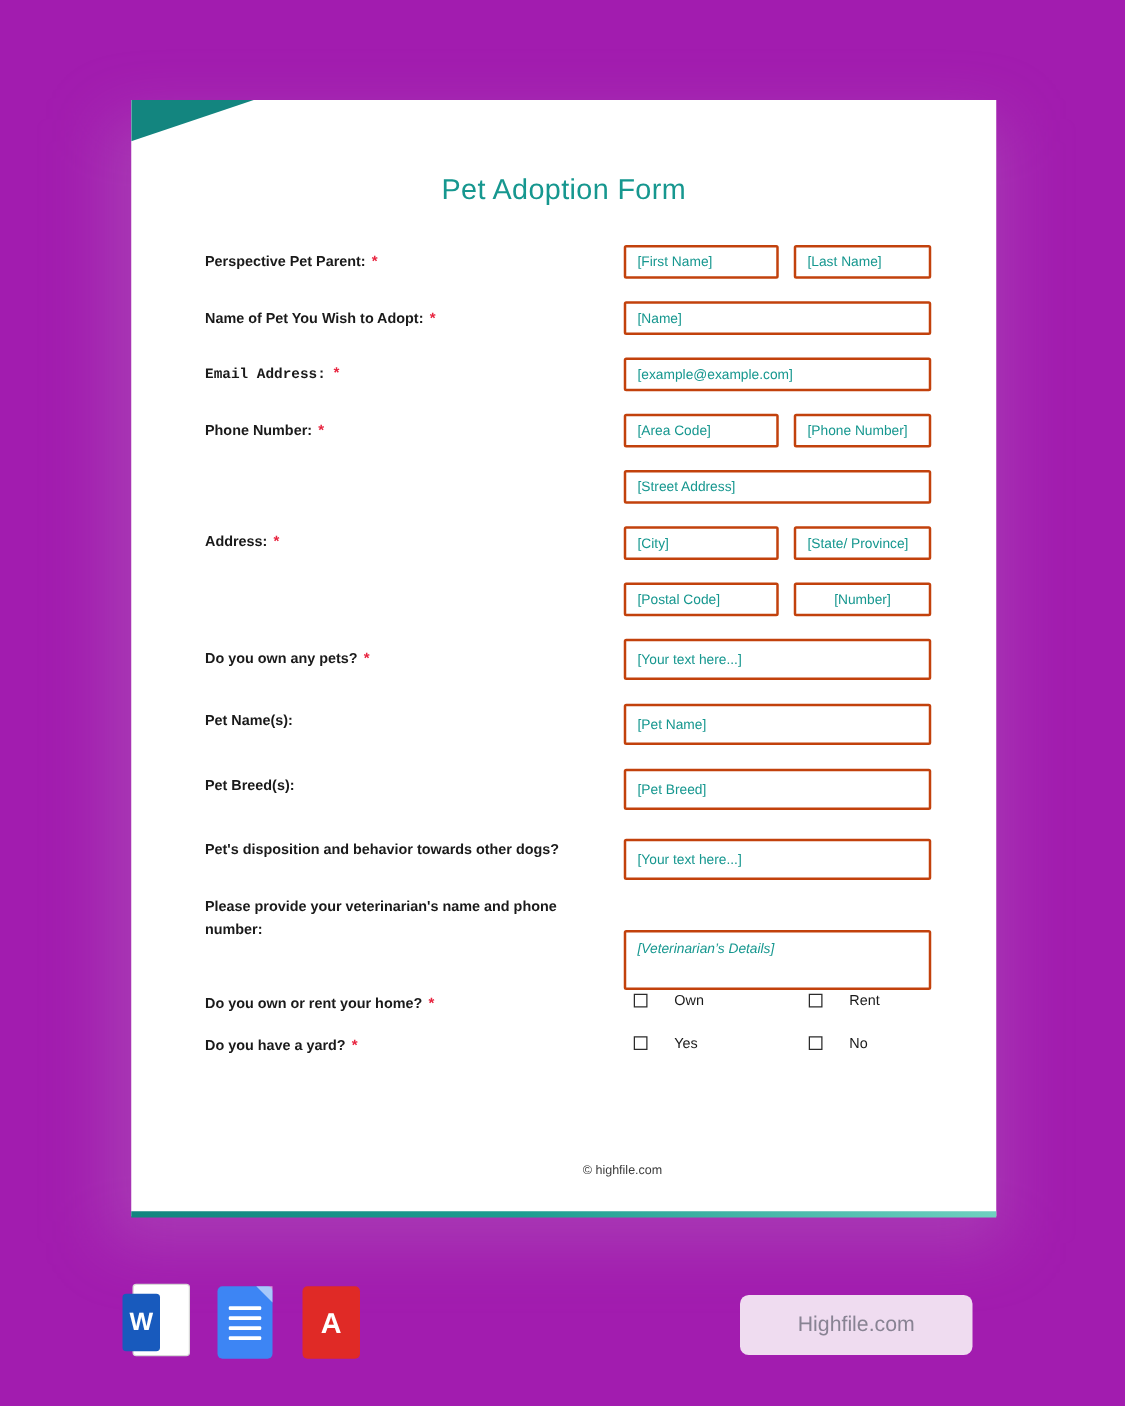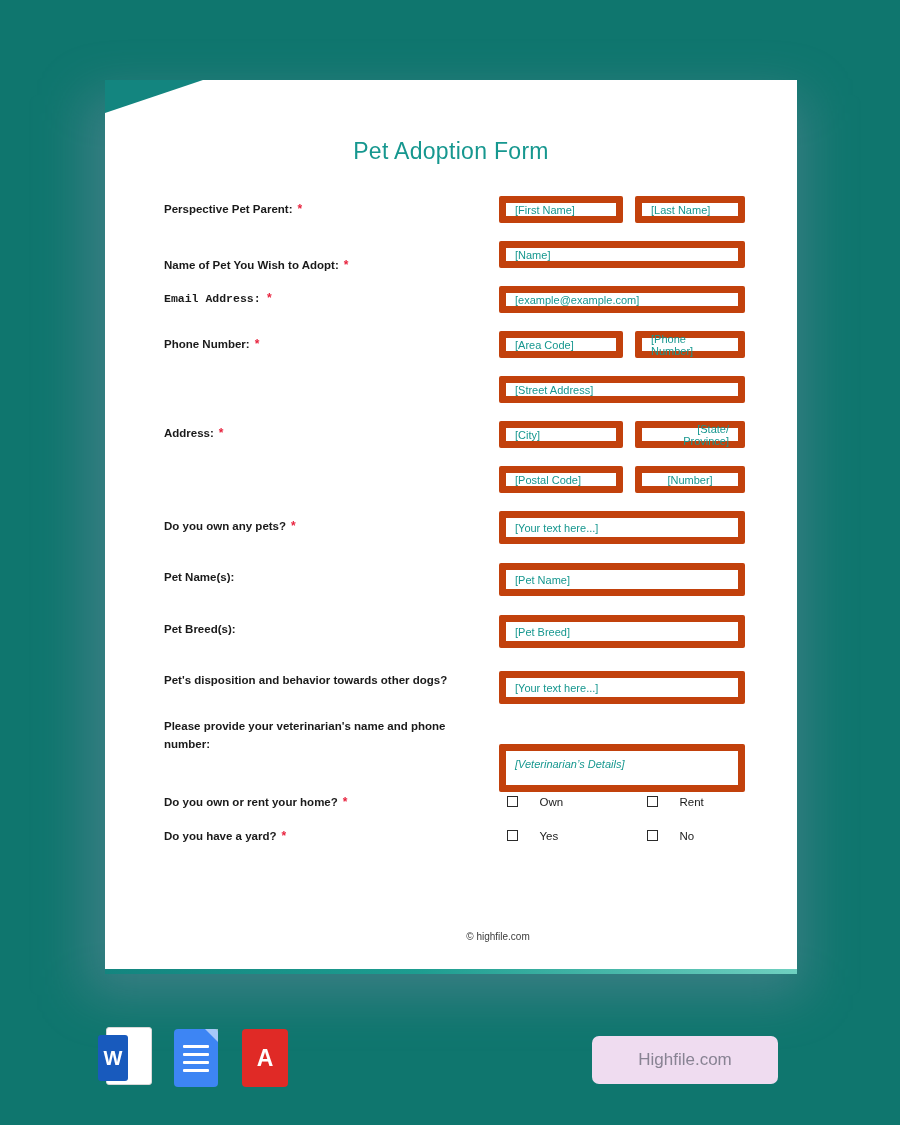--- a/index.html
+++ b/index.html
@@ -5,21 +5,21 @@
   * { box-sizing: border-box; margin: 0; padding: 0; }
   html, body {
     width: 900px; height: 1125px;
     background: #f4dff5;
     font-family: "Liberation Sans", sans-serif;
     overflow: hidden;
   }
   .page-bg {
     position: relative;
     width: 900px; height: 1125px;
-    background: #0f766e;
+    background: #a21caf;
   }
   
   .shadow-blob {
     position: absolute;
     left: 85px; top: 95px;
     width: 720px; height: 900px;
     background: rgba(190,150,200,0.25);
     filter: blur(26px);
     border-radius: 8px;
   }
@@ -73,21 +73,21 @@
     line-height: 1.55;
   }
   .req {
     color: #e8243f;
     font-weight: bold;
     font-size: 12px;
     margin-left: 5px;
   }
   .field {
     position: absolute;
-    border: 7px solid #c2410c;
+    border: 2px solid #c2410c;
     border-radius: 2px;
     color: #16978f;
     font-size: 11px;
     padding: 0 9px;
     background: #fff;
     display: flex;
     align-items: center;
     height: 27px;
   }
   .field.tall { height: 48px; align-items: flex-start; padding-top: 7px; }
@@ -191,21 +191,21 @@
 
       <div class="row">
         <div class="label" style="top:0px;">
           <span>Perspective Pet Parent:</span><span class="req">*</span>
         </div>
         <div class="field f-half-l" style="top:-4px;">[First Name]</div>
         <div class="field f-half-r" style="top:-4px;">[Last Name]</div>
       </div>
 
       <div class="row">
-        <div class="label" style="top:56px;">
+        <div class="label" style="top:45px;">
           <span>Name of Pet You Wish to Adopt:</span><span class="req">*</span>
         </div>
         <div class="field f-full" style="top:41px;">[Name]</div>
       </div>
 
       <div class="row">
         <div class="label" style="top:90px;font-family:Liberation Mono, monospace;">
           <span>Email Address:</span><span class="req">*</span>
         </div>
         <div class="field f-full" style="top:86px;">[example@example.com]</div>

